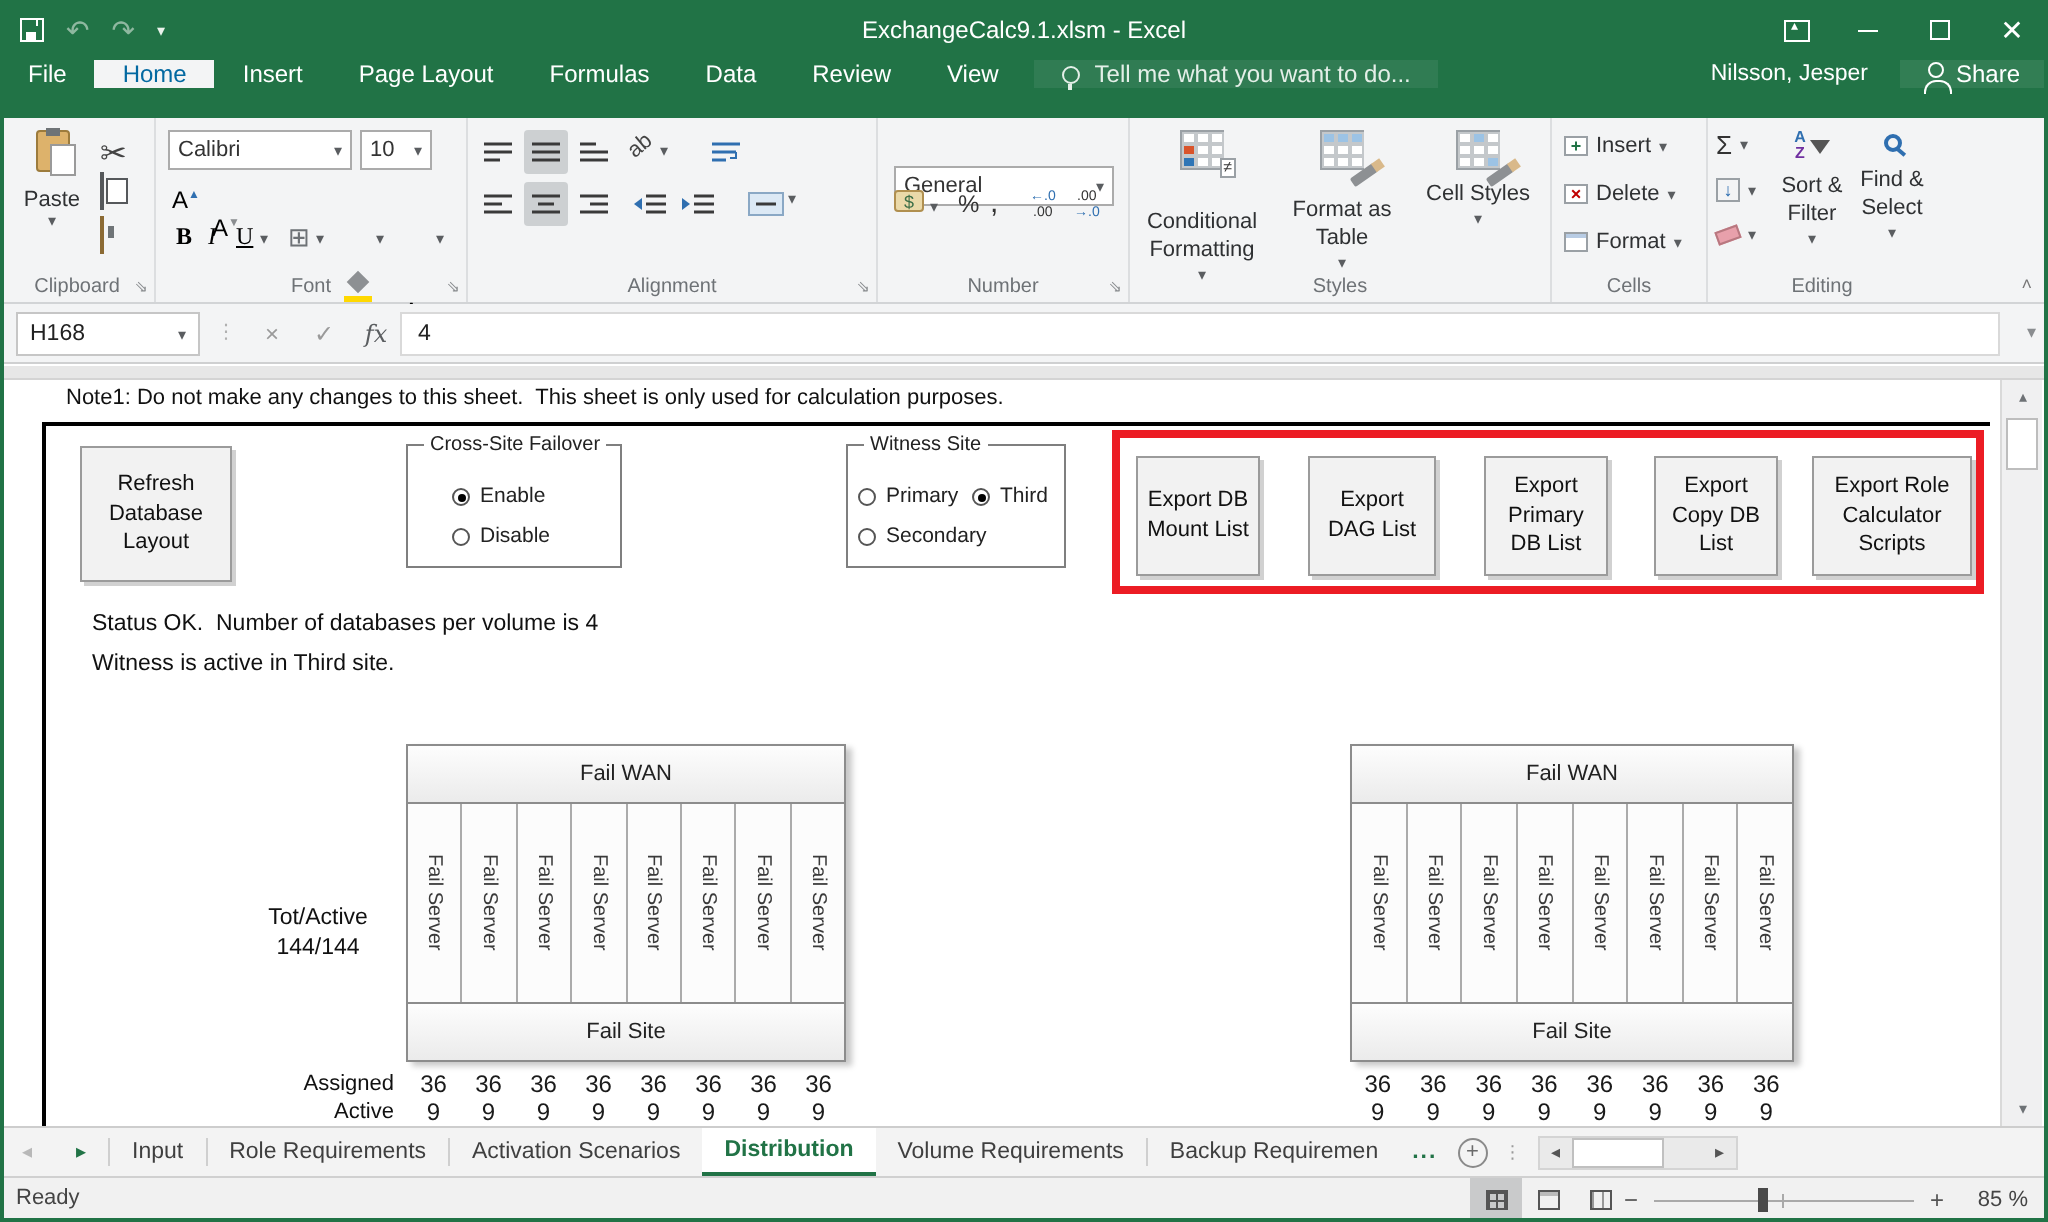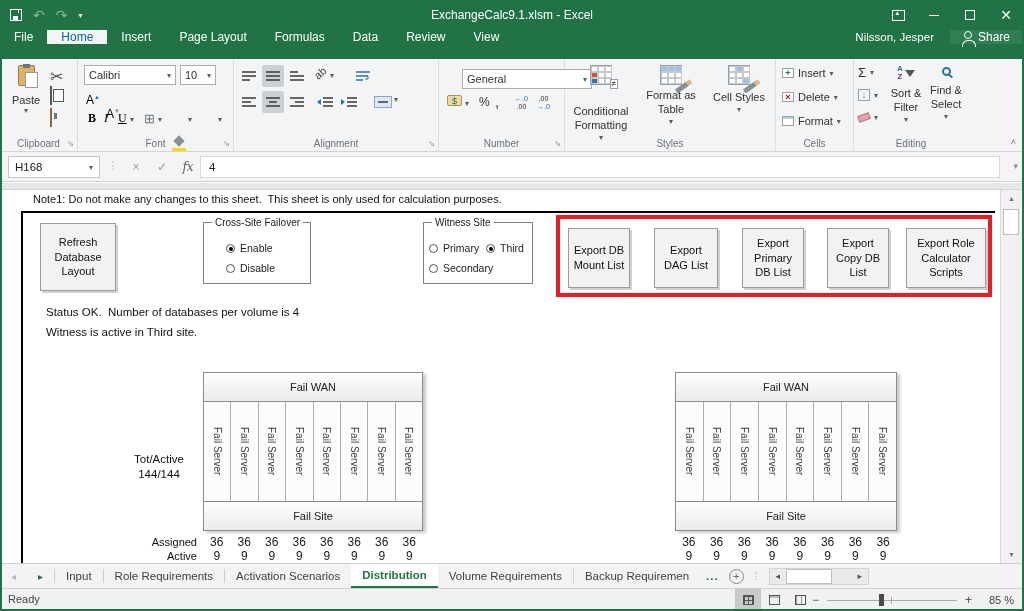--- a/index.html
+++ b/index.html
@@ -211,20 +211,24 @@
 
   <div class="tabrow">
     <div class="rtab">File</div>
     <div class="rtab active">Home</div>
     <div class="rtab">Insert</div>
     <div class="rtab">Page Layout</div>
     <div class="rtab">Formulas</div>
     <div class="rtab">Data</div>
     <div class="rtab">Review</div>
     <div class="rtab">View</div>
+    <div class="tellme">
+      <span class="bulb"></span>
+      <span>Tell me what you want to do...</span>
+    </div>
     <div class="acct">
       <span class="user">Nilsson, Jesper</span>
       <div class="share">
         <span class="person"></span>
         <span>Share</span>
       </div>
     </div>
   </div>
 
   <div class="ribbon">
@@ -367,21 +371,21 @@
             <rect x="0.5" y="0.5" width="17" height="11" fill="#dce9f5" stroke="#8aa8c5"></rect>
             <line x1="4" y1="6" x2="14" y2="6" stroke="#3a3a3a" stroke-width="1.5"></line>
           </svg>
       </div>
       <div class="abs dd" style="left:160px; top:36px;">▾</div>
       <div class="glabel">Alignment</div>
       <div class="launcher">⇘</div>
     </div>
 
     <div class="group" style="width:126px;">
-      <div class="abs combo" style="left:8px; top:10px; width:130px;margin-left:15px;">
+      <div class="abs combo" style="left:8px; top:24px; width:110px;">
         <span>General</span>
         <span class="dd">▾</span>
       </div>
       <div class="abs acct-ico" style="left:8px; top:36px;">
           <span>$</span>
         </div>
       <div class="abs dd" style="left:26px; top:40px;">▾</div>
       <div class="abs" style="left:40px; top:36px; font-size:12px; color:#333;">%</div>
       <div class="abs" style="left:56px; top:34px; font-size:15px; color:#333;">,</div>
       <div class="abs decico" style="left:76px; top:36px;">
@@ -421,21 +425,21 @@
               <i class="lb"></i>
               <i></i>
               <i></i>
               <i></i>
               <i></i>
               <i></i>
               <i></i>
             </span>
           <span class="brush"></span>
         </span>
-        <span style="margin-top:4px; line-height:1.25;">Format as Table</span>
+        <span style="margin-top:14px; line-height:1.25;">Format as Table</span>
         <span class="dd">▾</span>
       </div>
       <div class="abs bigbtn" style="left:142px; top:6px; width:64px;">
         <span class="tbl-ico">
           <span class="gridq">
               <i></i>
               <i class="lb"></i>
               <i></i>
               <i></i>
               <i></i>

